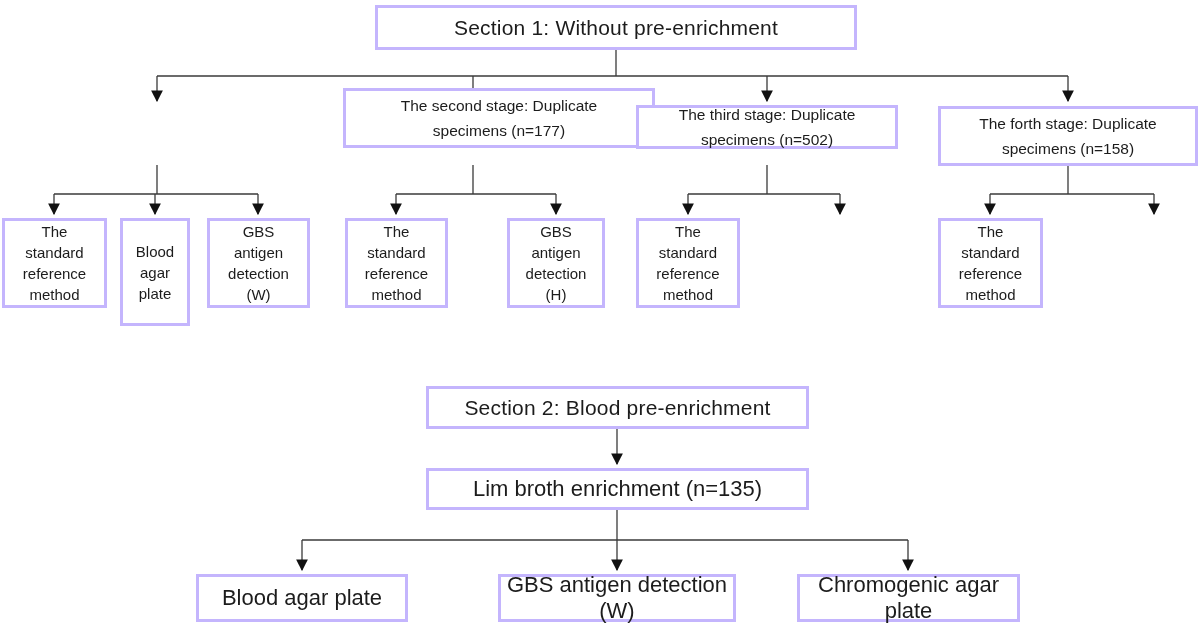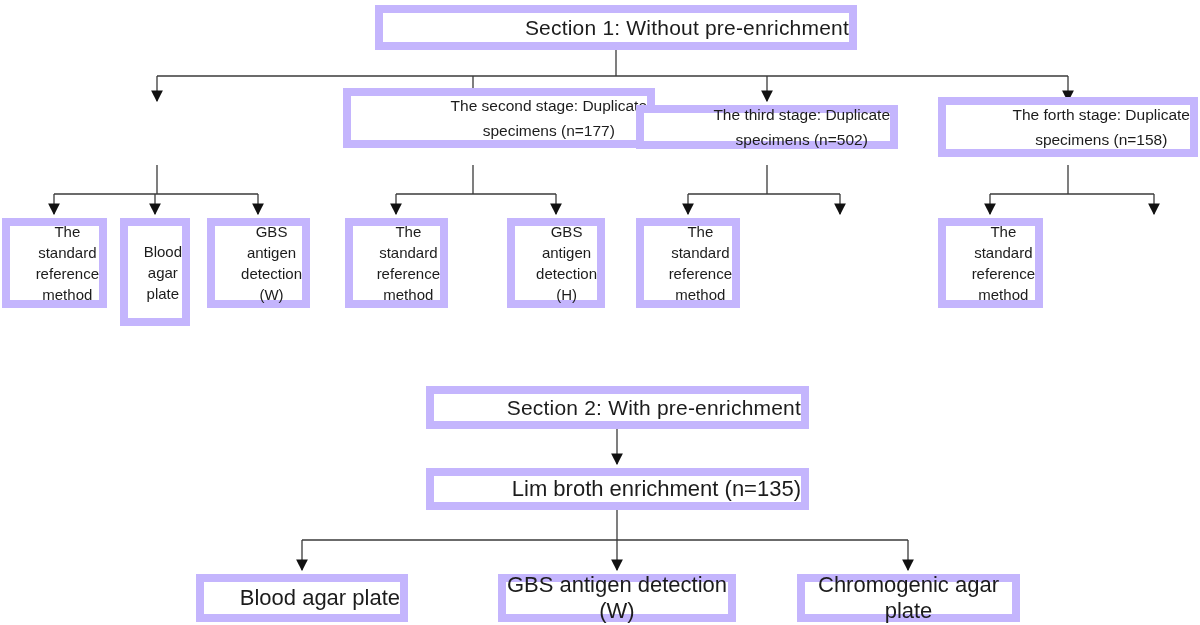--- a/index.html
+++ b/index.html
@@ -8,25 +8,25 @@
     width:1200px;height:625px;
     background:#ffffff;
     font-family:"Liberation Sans", sans-serif;
     color:#1c1c1c;
     overflow:hidden;
   }
   .connectors{position:absolute;left:0;top:0;z-index:1;}
   .node{
     position:absolute;
     box-sizing:border-box;
-    border:8px solid #c4b5fd;
+    border:3px solid #c4b5fd;
     background:#ffffff;
     display:flex;
     align-items:center;
-    justify-content:flex-end;
+    justify-content:center;
     text-align:center;
     z-index:2;
   }
   .node span{white-space:pre-line;display:block;}
   .title-box{font-size:21px;letter-spacing:0.2px;}
   .stage-box{font-size:15.5px;line-height:25px;}
   .leaf-box{font-size:15px;line-height:21px;}
   .wide-box{font-size:22px;}
 </style>
 </head>
@@ -85,21 +85,21 @@
   </div>
 
   <div class="node stage-box" style="left:343px;top:88px;width:312px;height:60px">
     <span>The second stage: Duplicate
 specimens (n=177)</span>
   </div>
   <div class="node stage-box" style="left:636px;top:105px;width:262px;height:44px">
     <span>The third stage: Duplicate
 specimens (n=502)</span>
   </div>
-  <div class="node stage-box" style="left:938px;top:97px;width:260px;height:60px">
+  <div class="node stage-box" style="left:938px;top:106px;width:260px;height:60px">
     <span>The forth stage: Duplicate
 specimens (n=158)</span>
   </div>
 
   <div class="node leaf-box" style="left:2px;top:218px;width:105px;height:90px">
     <span>The
 standard
 reference
 method</span>
   </div>
@@ -136,21 +136,21 @@
   </div>
 
   <div class="node leaf-box" style="left:938px;top:218px;width:105px;height:90px">
     <span>The
 standard
 reference
 method</span>
   </div>
 
   <div class="node title-box" style="left:426px;top:386px;width:383px;height:43px">
-    <span>Section 2: With pre-enrichment</span>
+    <span>Section 2: Blood pre-enrichment</span>
   </div>
 
   <div class="node wide-box" style="left:426px;top:468px;width:383px;height:42px">
     <span>Lim broth enrichment (n=135)</span>
   </div>
 
   <div class="node wide-box" style="left:196px;top:574px;width:212px;height:48px">
     <span>Blood agar plate</span>
   </div>
   <div class="node wide-box" style="left:498px;top:574px;width:238px;height:48px">

